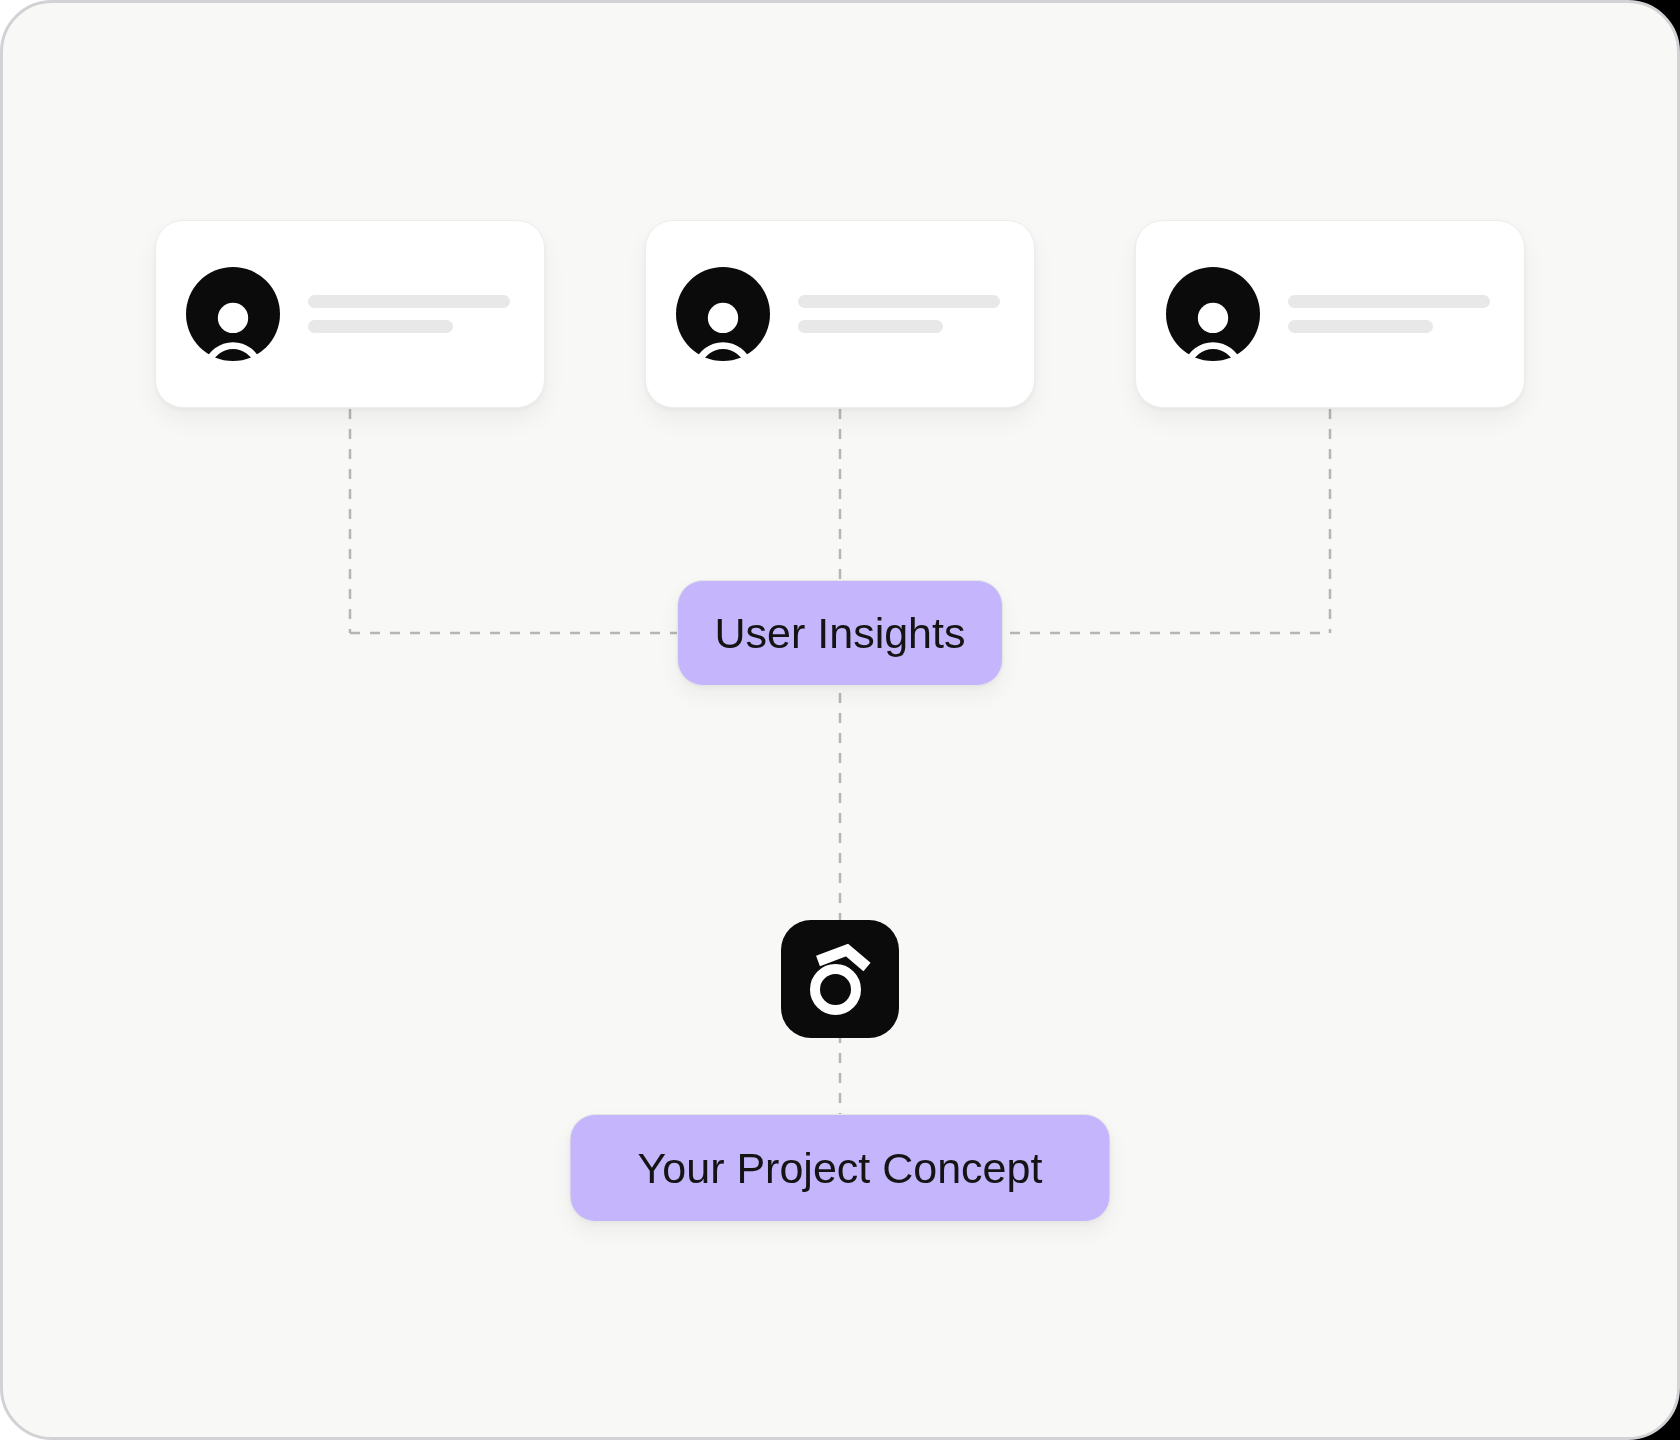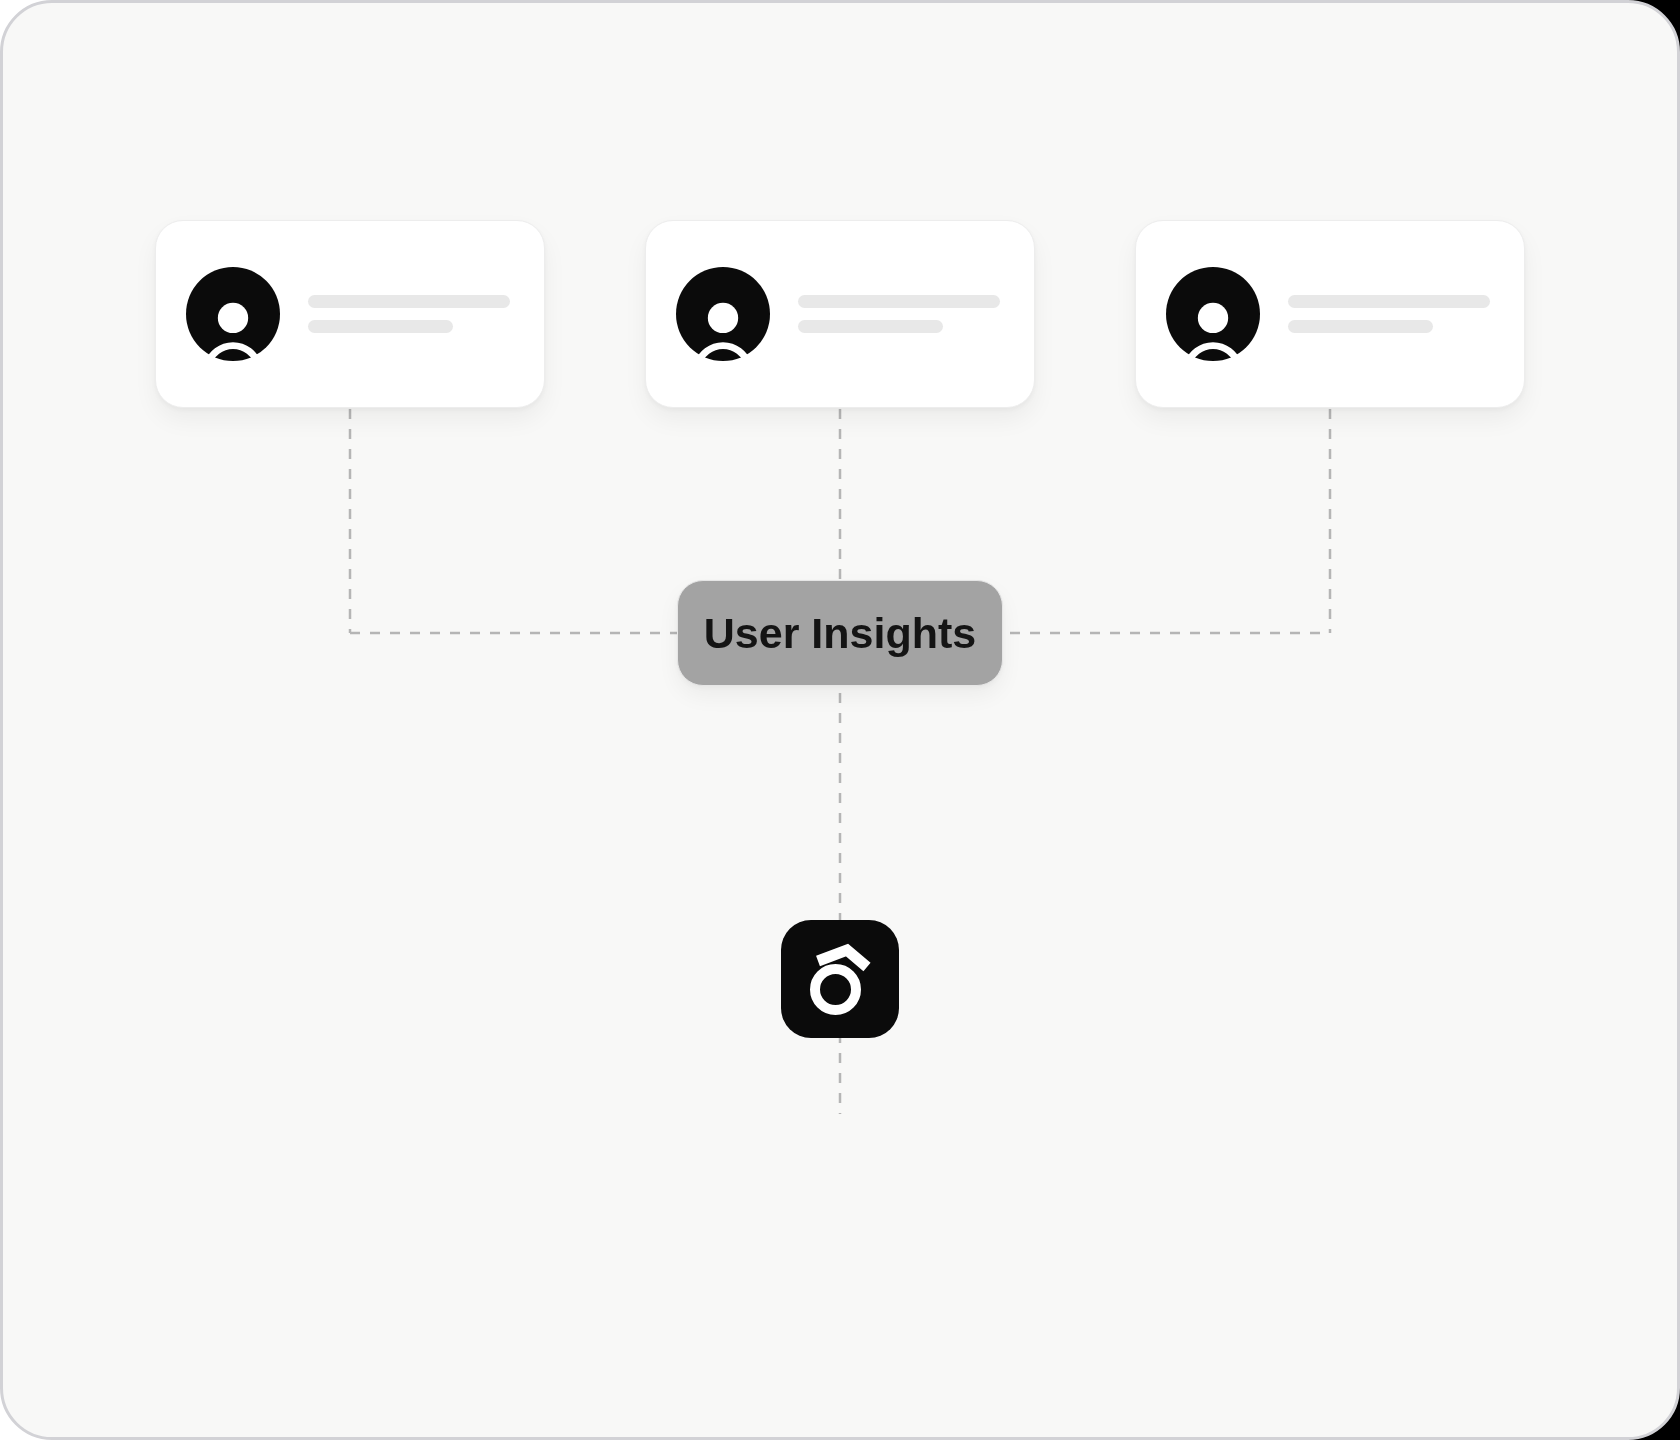--- a/index.html
+++ b/index.html
@@ -57,28 +57,27 @@
   .bar { background: #e8e8e8; border-radius: 7px; height: 13px; }
   .bar-long { width: 202px; margin-bottom: 12px; }
   .bar-short { width: 145px; }
 
   
   .pill {
     position: absolute; left: 840px;
     transform: translateX(-50%);
     box-sizing: border-box;
     height: 106px;
-    background: #a3a3a3;
+    background: #c4b5fd;
     border: 1.5px solid #e6e6e6;
     border-radius: 26px;
     box-shadow: 0 10px 22px rgba(0,0,0,0.05), 0 2px 5px rgba(0,0,0,0.03);
     display: flex; align-items: center; justify-content: center;
     font-size: 43px; color: #141414; white-space: nowrap;
     z-index: 3;
-    font-weight: bold;
   }
   .pill.user-insights   { top: 580px; width: 326px; }
   .pill.regulatory      { top: 744px; width: 424px; }
   .pill.concept         { top: 1114px; width: 541px; height: 108px; }
 
   
   .logo-tile {
     position: absolute; left: 781px; top: 920px;
     width: 118px; height: 118px;
     background: #0b0b0b;
@@ -149,14 +148,17 @@
   </div>
 
 
   <div class="logo-tile">
     <svg viewBox="0 0 118 118">
       <circle cx="54.5" cy="69.5" r="20.5" fill="none" stroke="#ffffff" stroke-width="10"></circle>
       <path d="M37 41 L66 30 L86 47" fill="none" stroke="#ffffff" stroke-width="11" stroke-linecap="butt" stroke-linejoin="miter"></path>
     </svg>
   </div>
 
+  <div class="pill concept">
+    <span>Your Project Concept</span>
+  </div>
 
 </div>
 
 </body></html>

